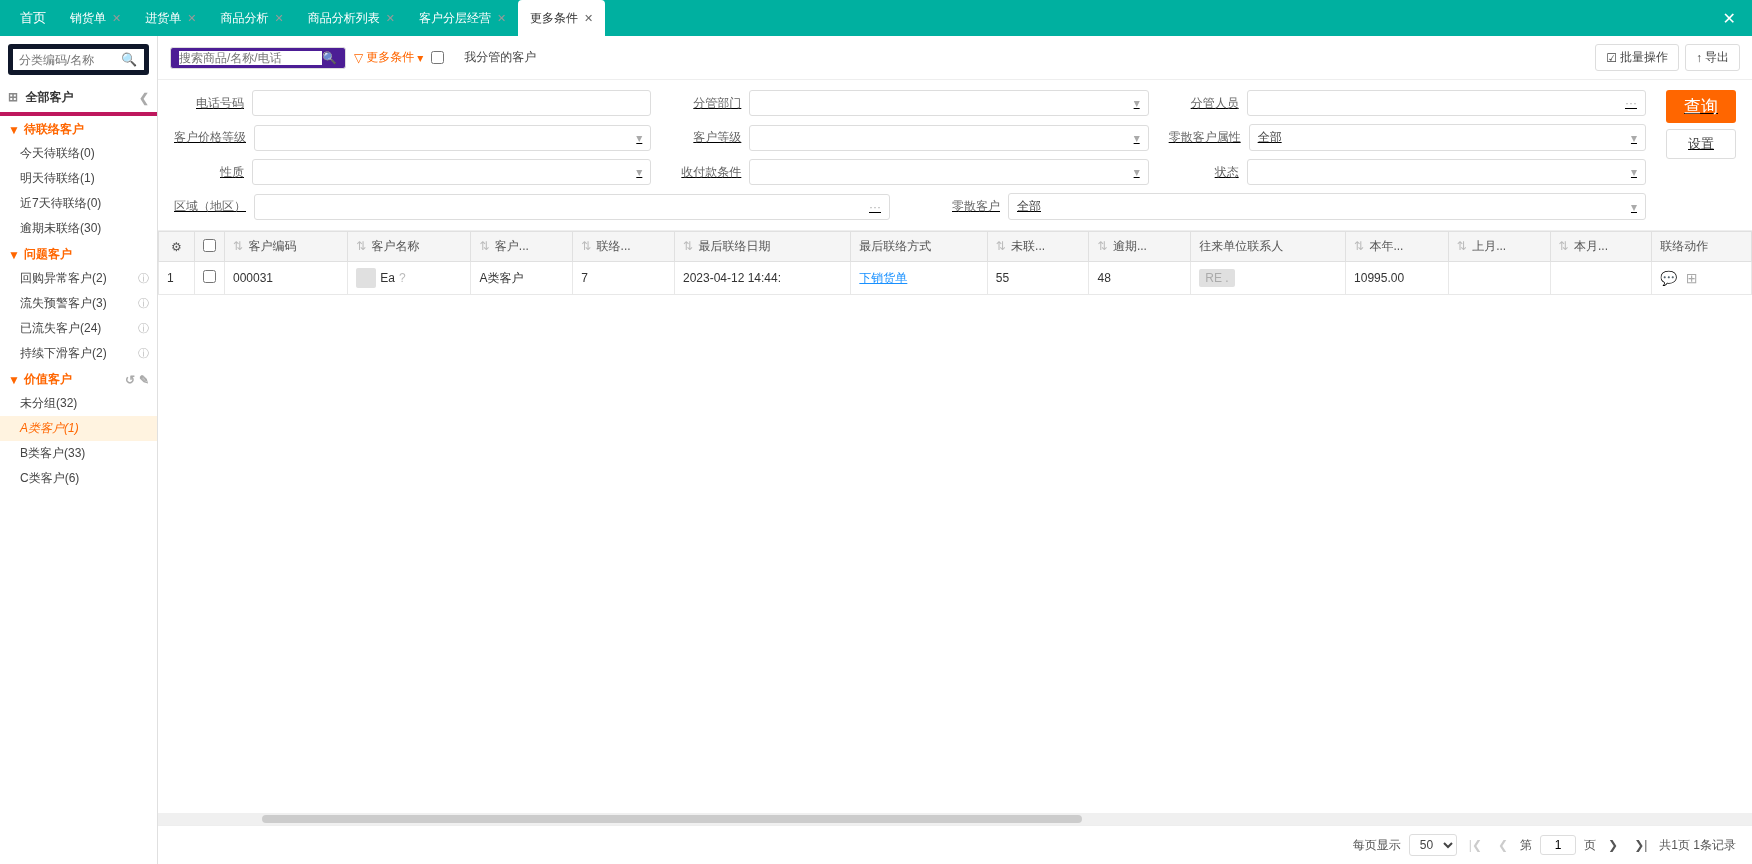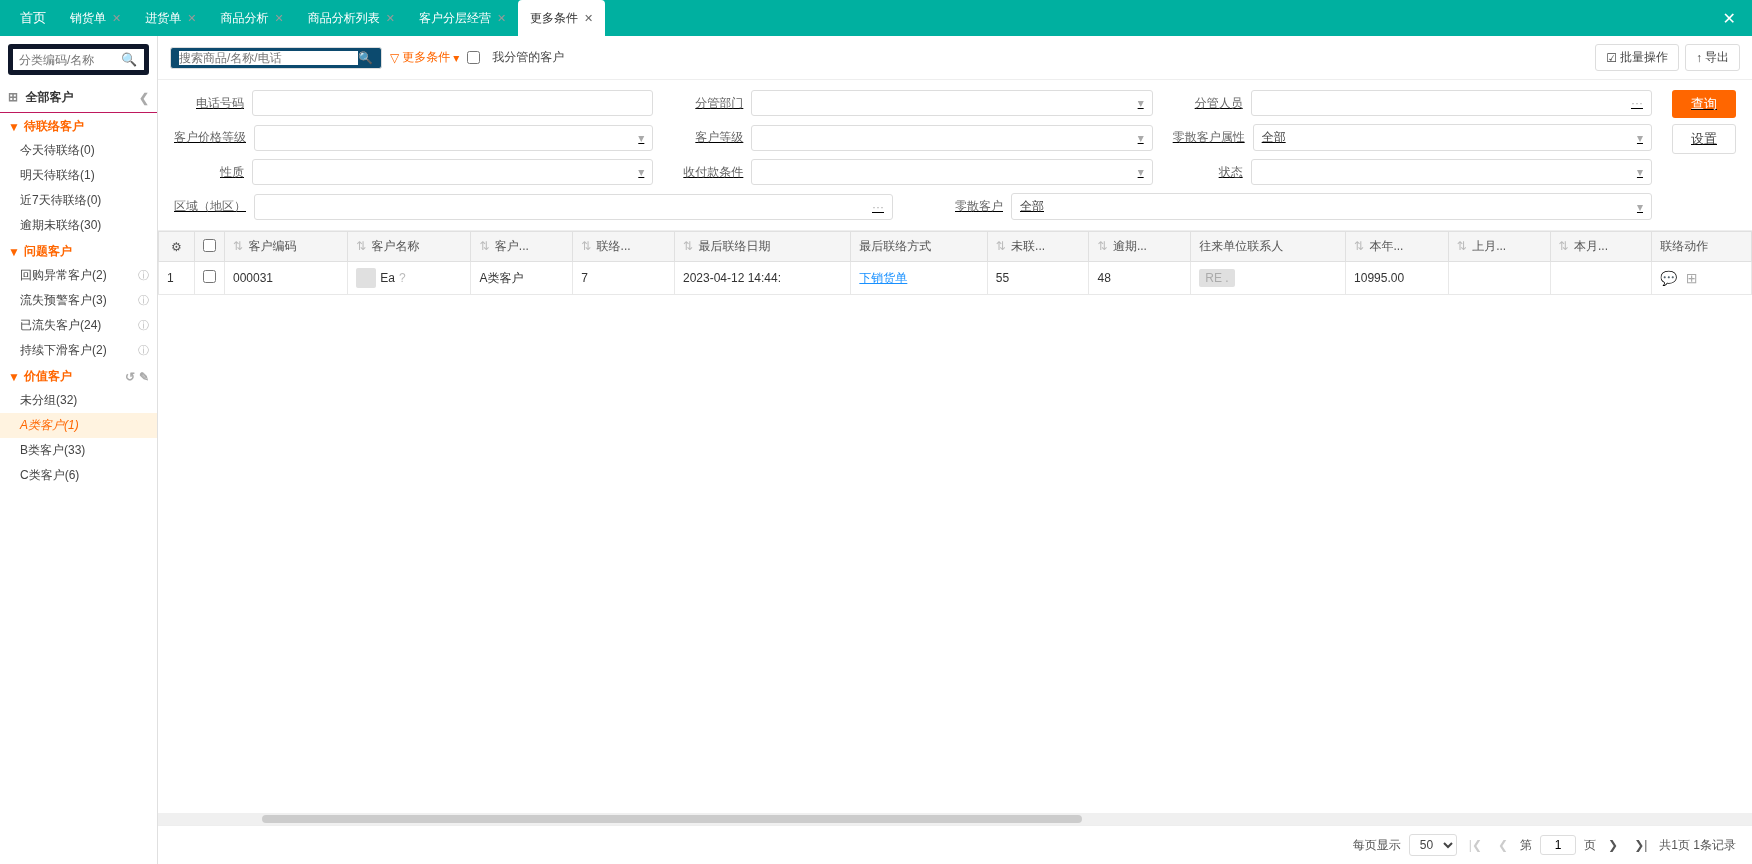--- a/index.html
+++ b/index.html
@@ -37,21 +37,21 @@
       background: #fff;
     }
     .sidebar-search input {
       border: none; outline: none; font-size: 12px; width: 100%; color: #666;
     }
     .sidebar-search .s-icon { color: #00b0a0; font-size: 13px; }
 
     .sidebar-header {
       display: flex; align-items: center; padding: 6px 8px;
       font-weight: bold; color: #333; font-size: 13px;
-      border-bottom: 1px solid #be185d; justify-content: space-between;
+      border-bottom: 4px solid #be185d; justify-content: space-between;
     }
     .sidebar-header .grid-icon { color: #888; margin-right: 4px; }
     .sidebar-header .collapse-icon { color: #aaa; cursor: pointer; }
 
     .sidebar-group-title {
       display: flex; align-items: center; padding: 5px 8px 3px;
       color: #ff6600; font-weight: bold; font-size: 12px; cursor: pointer;
     }
     .sidebar-group-title .arrow { margin-right: 4px; }
 
@@ -70,28 +70,28 @@
 
     
     .filter-bar {
       background: #fff; padding: 8px 12px;
       display: flex; align-items: center; gap: 8px;
       border-bottom: 1px solid #eee;
     }
     .filter-search {
       display: flex; align-items: center;
       border: 1px solid #ddd; border-radius: 3px; padding: 3px 8px;
-      background: #0c4a6e; width: 212px;
+      background: #4c1d95; width: 176px;
     }
     .filter-search input { border: none; outline: none; font-size: 12px; color: #666; width: 100%; }
     .filter-search .s-icon { color: #00b0a0; }
     .filter-more {
       display: flex; align-items: center; color: #ff6600; cursor: pointer; gap: 3px;
     }
-    .filter-my-customer { display: flex; align-items: center; gap: 12px; color: #444; cursor: pointer; }
+    .filter-my-customer { display: flex; align-items: center; gap: 20px; color: #444; cursor: pointer; }
     .filter-my-customer input[type=checkbox] { cursor: pointer; }
     .filter-actions { margin-left: auto; display: flex; gap: 6px; }
     .btn-batch { border: 1px solid #ddd; background: #fff; padding: 4px 10px; border-radius: 3px; cursor: pointer; color: #444; display: flex; align-items: center; gap: 3px; }
     .btn-export { border: 1px solid #ddd; background: #fff; padding: 4px 10px; border-radius: 3px; cursor: pointer; color: #444; display: flex; align-items: center; gap: 3px; }
 
     
     .advanced-filter {
       background: #fff; padding: 10px 16px; border-bottom: 1px solid #eee; text-decoration: underline;
     }
     .filter-row { display: flex; align-items: center; gap: 0; margin-bottom: 8px; }
@@ -104,21 +104,21 @@
       flex: 1; border: 1px solid #ddd; border-radius: 3px;
       padding: 4px 8px; color: #444; background: #fff;
       display: flex; align-items: center; justify-content: space-between;
       cursor: pointer; min-height: 26px;
     }
     .filter-input .arrow { color: #aaa; }
     .filter-input .dots { color: #aaa; }
     .filter-divider { width: 20px; }
     .btn-query {
       background: #ff6600; color: #fff; border: none;
-      padding: 5px 18px; border-radius: 3px; cursor: pointer; font-size: 13px;
+      padding: 5px 18px; border-radius: 3px; cursor: pointer; font-size: 17px;
     }
     .btn-settings {
       background: #fff; color: #444; border: 1px solid #ddd;
       padding: 5px 18px; border-radius: 3px; cursor: pointer; font-size: 13px;
     }
     .filter-right-actions { display: flex; flex-direction: column; gap: 6px; margin-left: 12px; }
 
     
     .table-area {
       flex: 1; overflow: auto; background: #fff; margin: 0;

